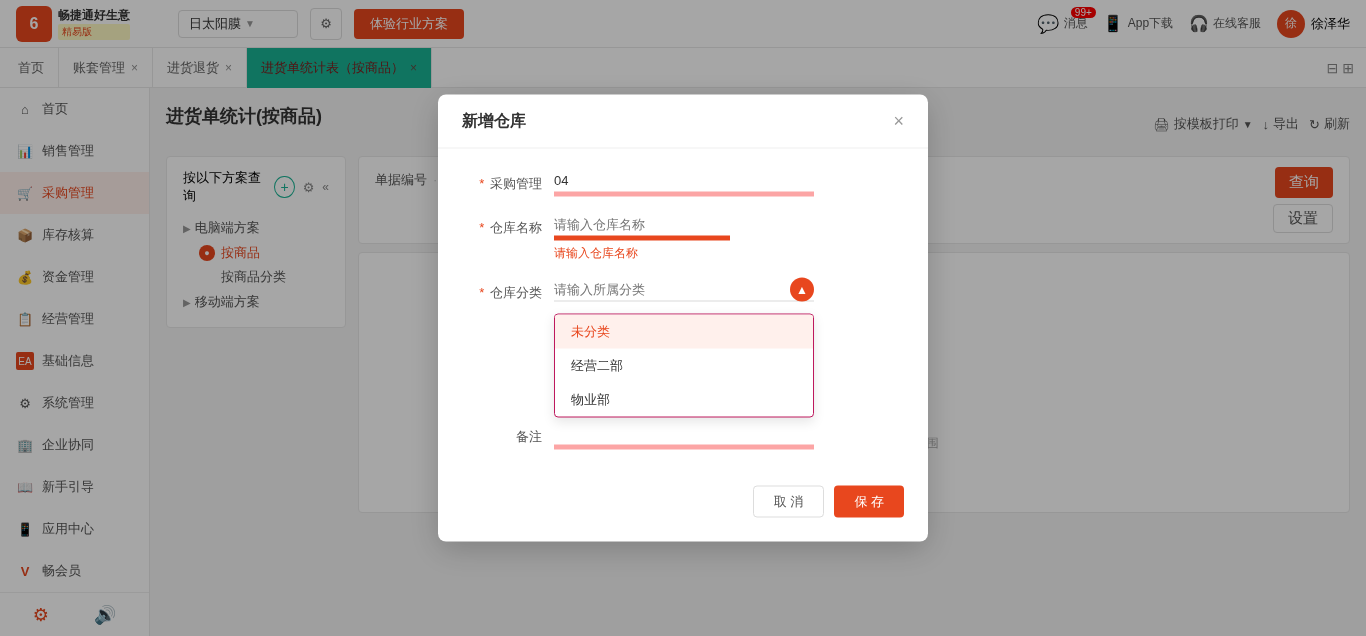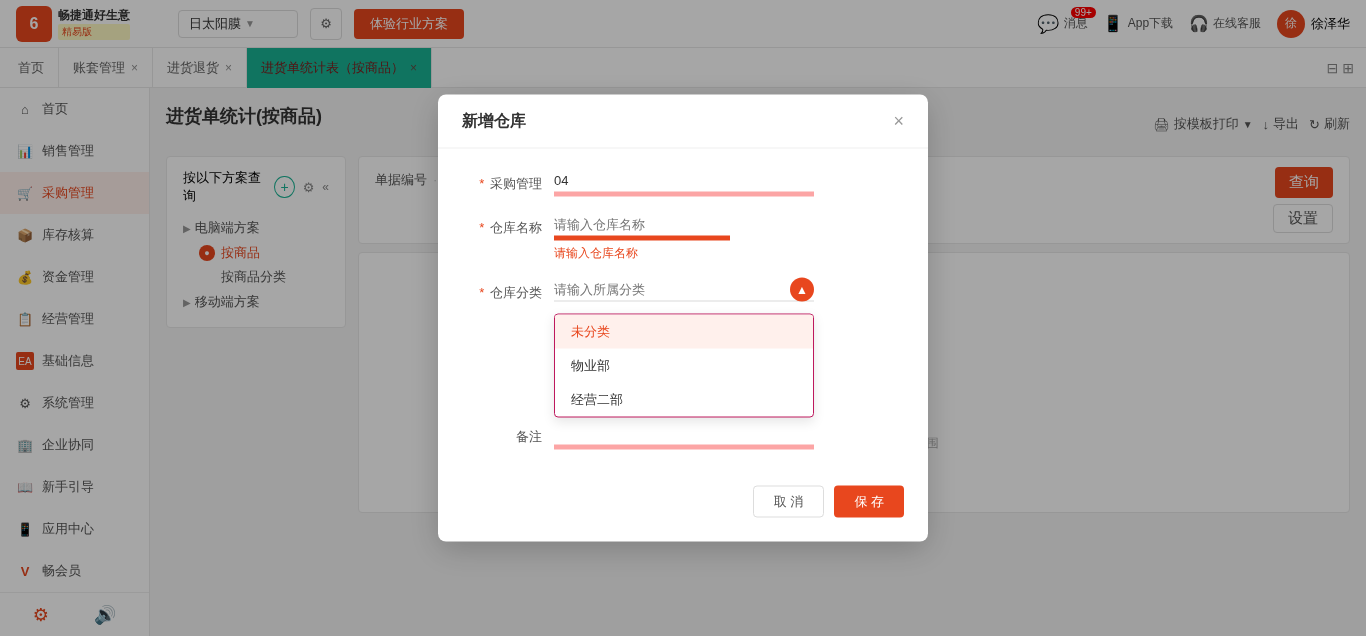--- a/index.html
+++ b/index.html
@@ -467,22 +467,22 @@
         <span class="required-star">*</span>
         <span>仓库分类</span>
       </span>
       <div class="category-wrapper" style="max-width:260px;">
         <input type="text" class="category-input" placeholder="请输入所属分类" style="">
         <div class="category-arrow-btn">▲</div>
       </div>
 
       <div class="dropdown-list" style="left:92px;top:36px;width:260px;">
         <div class="dropdown-item selected">未分类</div>
+        <div class="dropdown-item">经营二部</div>
         <div class="dropdown-item">物业部</div>
-        <div class="dropdown-item">经营二部</div>
       </div>
     </div>
 
     <div class="form-row" style="margin-top:120px;">
       <span class="form-label">备注</span>
       <input type="text" class="form-input" style="max-width: 260px;">
     </div>
   </div>
   <div class="modal-footer">
     <button class="btn-cancel">取 消</button>

